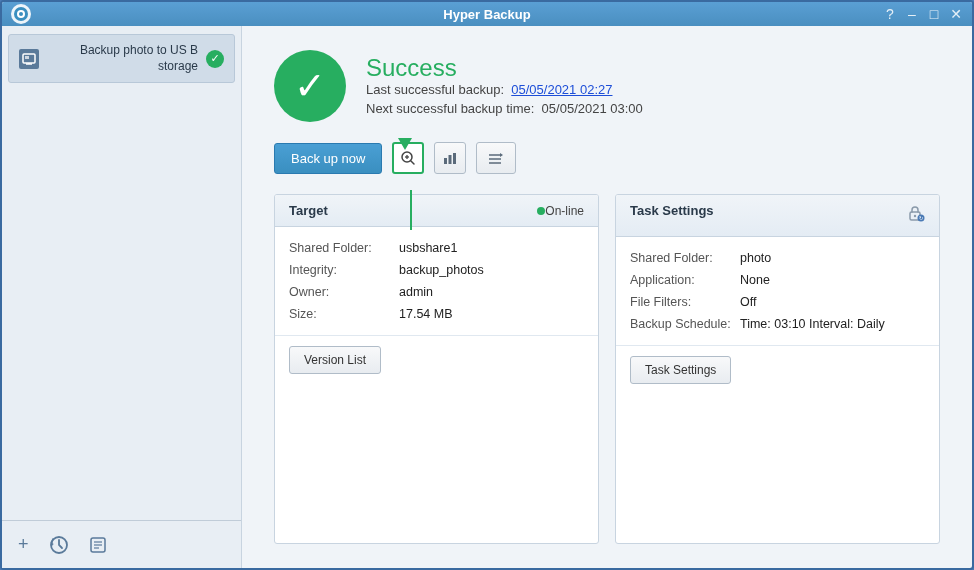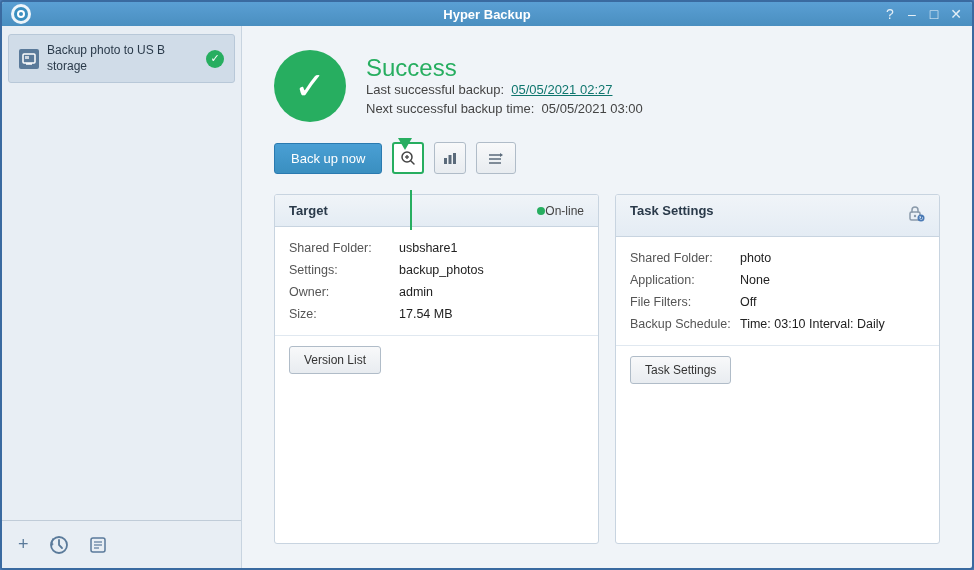--- a/index.html
+++ b/index.html
@@ -102,20 +102,21 @@
       color: #fff;
       font-size: 11px;
       flex-shrink: 0;
     }
     .sidebar-item-text {
       flex: 1;
       font-size: 12px;
       color: #2a3a4a;
       font-weight: 500;
       line-height: 1.3;
+      text-align: right;
     }
     .sidebar-item-check {
       width: 18px;
       height: 18px;
       background: #27ae60;
       border-radius: 50%;
       display: flex;
       align-items: center;
       justify-content: center;
       color: #fff;
@@ -178,21 +179,21 @@
       font-size: 24px;
       color: #27ae60;
       font-weight: 400;
     }
     .status-line {
       color: #444;
       font-size: 13px;
       margin-bottom: 4px;
     }
     .status-link {
-      color: #0f766e;
+      color: #1d4ed8;
       text-decoration: underline;
       cursor: pointer;
     }
     .actions-bar {
       display: flex;
       align-items: center;
       gap: 10px;
       margin-bottom: 20px;
       position: relative;
     }
@@ -444,21 +445,21 @@
               <div class="online-dot"></div>
               <span>On-line</span>
             </div>
           </div>
           <div class="info-panel-body">
             <div class="info-row">
               <span class="info-label">Shared Folder:</span>
               <span class="info-value">usbshare1</span>
             </div>
             <div class="info-row">
-              <span class="info-label">Settings:</span>
+              <span class="info-label">Integrity:</span>
               <span class="info-value">backup_photos</span>
             </div>
             <div class="info-row">
               <span class="info-label">Owner:</span>
               <span class="info-value">admin</span>
             </div>
             <div class="info-row">
               <span class="info-label">Size:</span>
               <span class="info-value">17.54 MB</span>
             </div>

